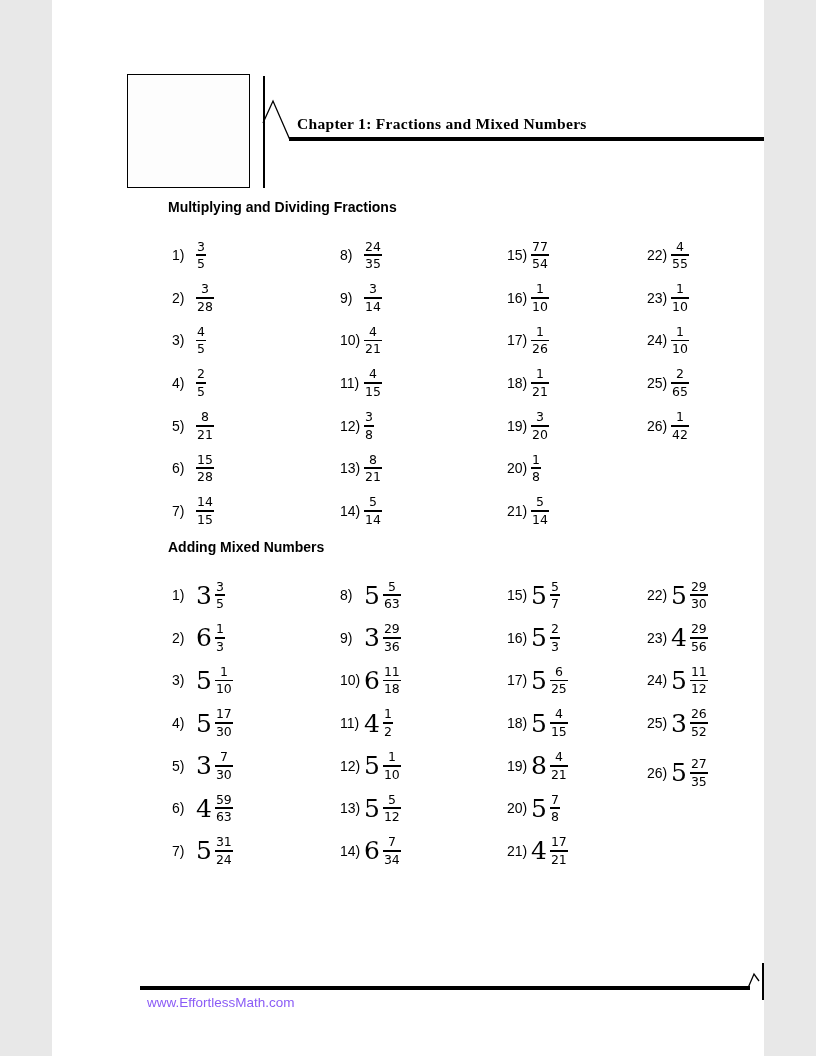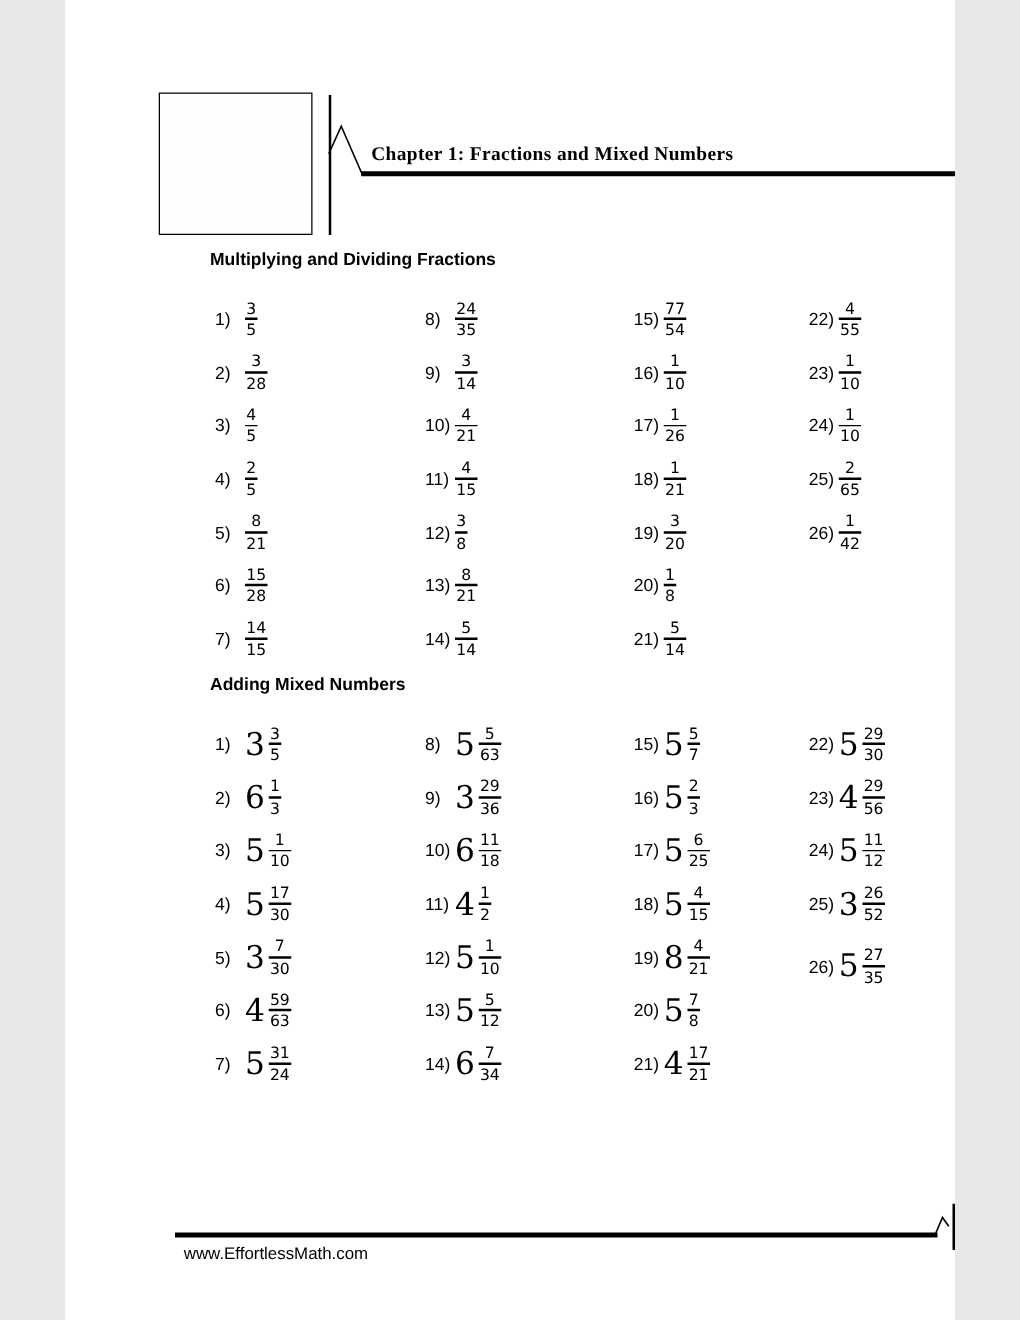--- a/index.html
+++ b/index.html
@@ -557,15 +557,15 @@
     </div>
 
   <div class="footer-rule"></div>
   <svg class="footer-zigzag" width="24" height="34" viewBox="0 0 24 34">
     <polyline points="6,30 12,16 17,23" fill="none" stroke="#000" stroke-width="1.3"></polyline>
   </svg>
   <div class="footer-vline"></div>
   <div class="page-number-box">
     <span>11</span>
   </div>
-  <a class="site-link" style="color: #000000;">www.EffortlessMath.com</a>
+  <a class="site-link" style="color: #8b5cf6;">www.EffortlessMath.com</a>
 
 </div>
 
 </body></html>

